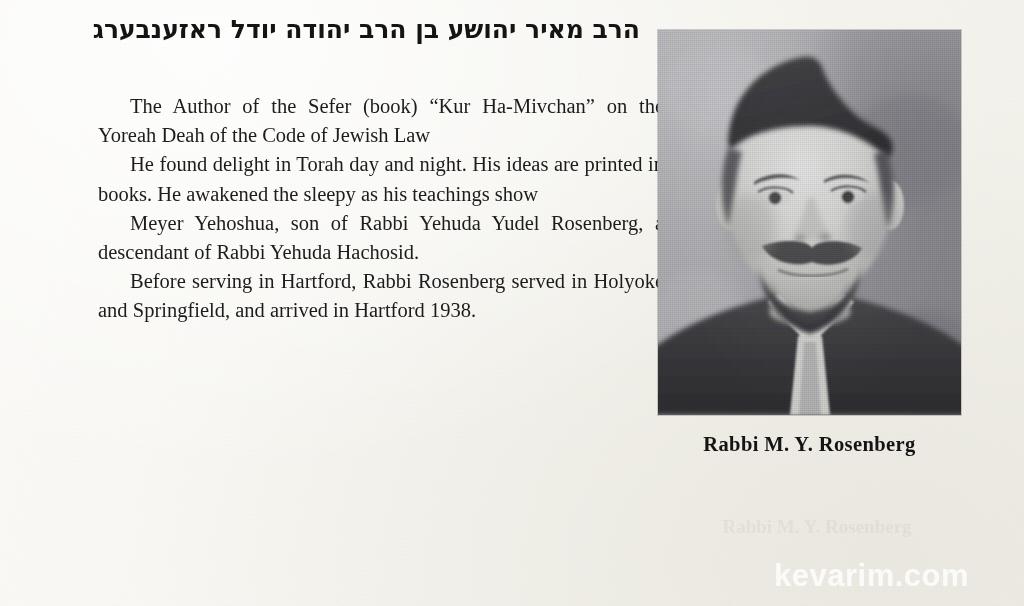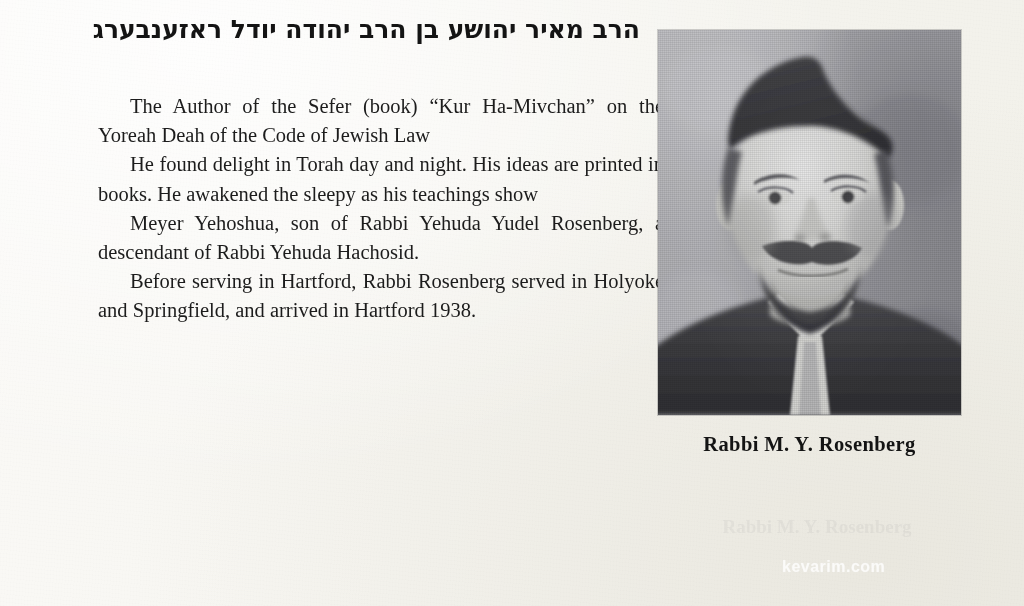--- a/index.html
+++ b/index.html
@@ -144,27 +144,26 @@
     user-select: none;
   }
 
   
   #watermark {
     position: absolute;
     left: 774px;
     top: 558px;
     font-family: "Liberation Sans", "DejaVu Sans", sans-serif;
     font-weight: 700;
-    font-size: 16px;
+    font-size: 31px;
     letter-spacing: 0.5px;
     color: rgba(255,255,255,0.62);
     text-shadow: 0 0 1px rgba(255,255,255,0.5);
     pointer-events: none;
     user-select: none;
-    margin-left: 8px;
   }
 </style>
 </head>
 <body>
 
 <div id="page">
 
   <div id="paper-texture"></div>
   <div id="paper-grain"></div>
 

